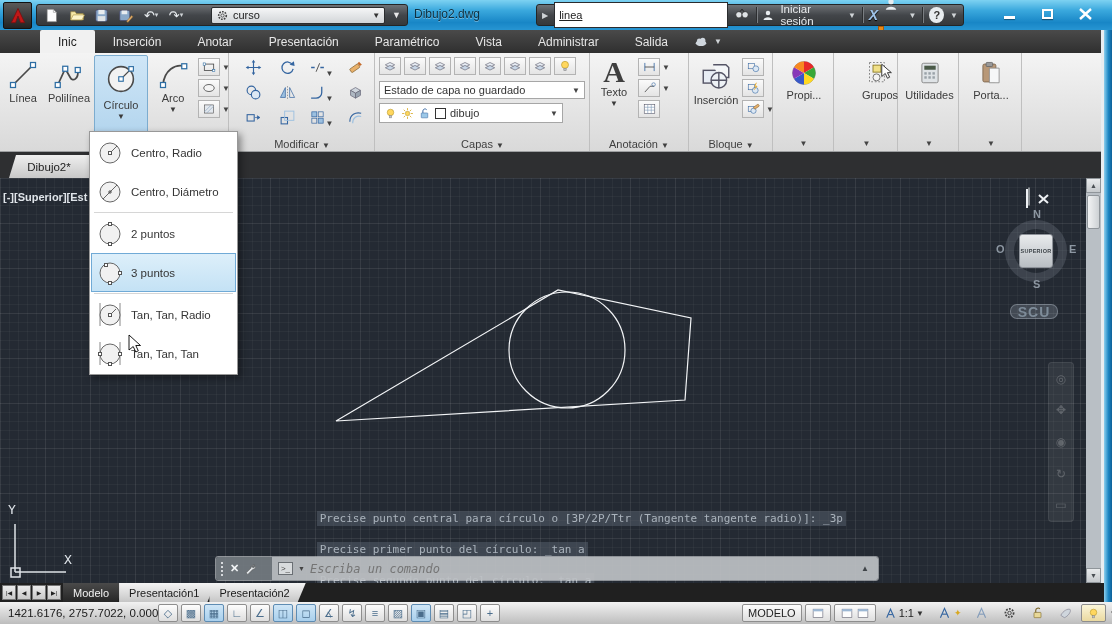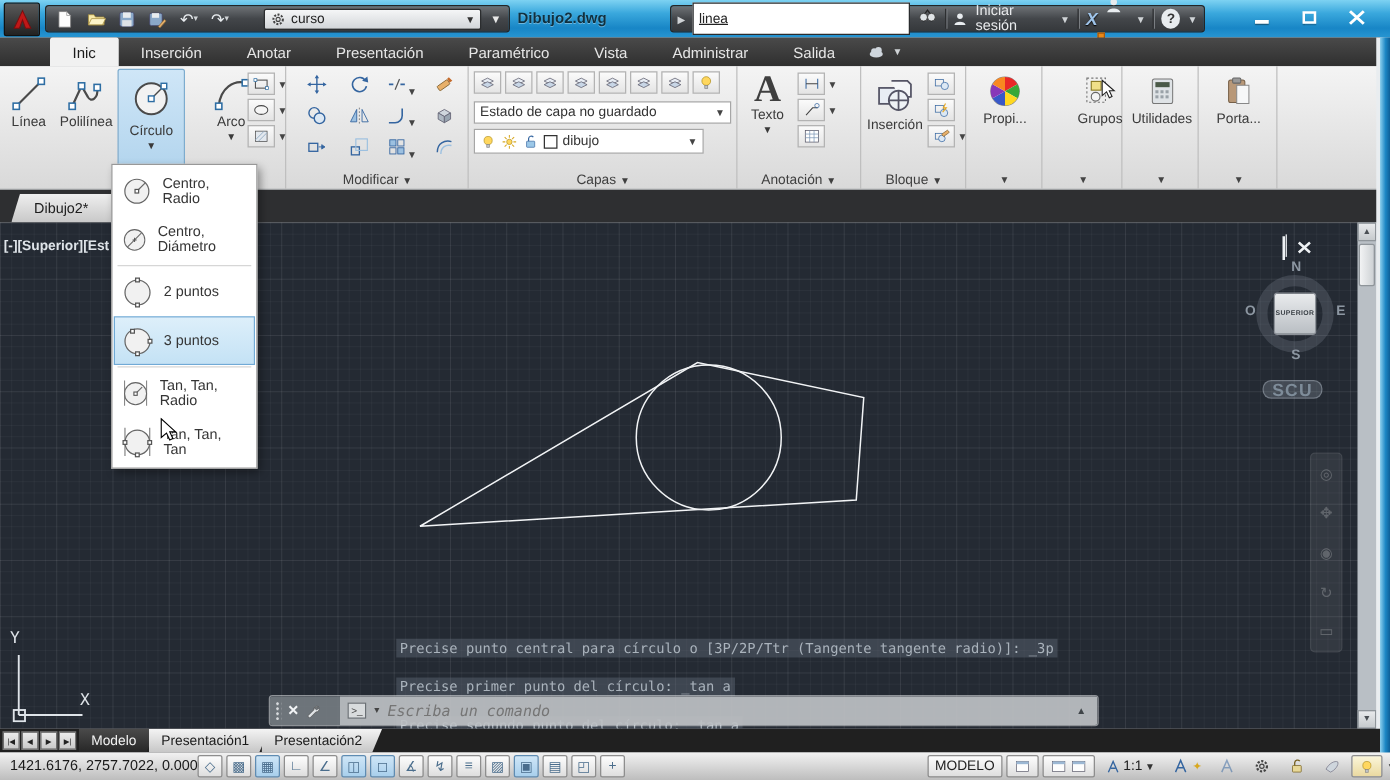--- a/index.html
+++ b/index.html
@@ -14,21 +14,21 @@
     display:flex; align-items:center; justify-content:center; }
   .qat { position:absolute; left:36px; top:4px; height:22px; width:372px;
     background:linear-gradient(#6e7276,#43464a 50%,#35383b); border:1px solid #232526;
     border-radius:3px; display:flex; align-items:center; padding:0 6px; gap:7px; }
   .qbtn { width:18px; height:18px; display:flex; align-items:center; justify-content:center; color:#e9edf0; font-size:13px; }
   .ws-combo { height:17px; width:176px; margin-left:19px; background:linear-gradient(#f5f6f7,#d2d5d8);
     border:1px solid #2b2d2f; border-radius:2px; display:flex; align-items:center; gap:4px;
     font-size:11px; color:#222; padding:0 4px; }
   .ws-combo .car { margin-left:auto; color:#333; font-size:8px; }
   .qat-expand { color:#e8e8e8; font-size:9px; }
-  .doc-title { position:absolute; left:414px; top:7px; font-size:12px; color:#10303f; font-weight:bold;
+  .doc-title { position:absolute; left:414px; top:7px; font-size:12px; color:#10303f; font-weight:normal;
     text-shadow:0 1px 0 rgba(255,255,255,.35); }
   .infocenter { position:absolute; left:536px; top:4px; height:22px; width:428px;
     background:linear-gradient(#6e7276,#43464a 50%,#35383b); border:1px solid #232526;
     border-radius:3px; display:flex; align-items:center; padding:0 5px; gap:6px; }
   .search-box { width:188px; height:17px; background:#fff; border:1px solid #2a2c2e;
     font-size:11px; padding:12px 4px; color:#222; font-family:"Liberation Sans",sans-serif;text-decoration:underline; }
   .ic-label { color:#e8eaec; font-size:11.5px; }
   .ic-sep { width:1px; height:16px; background:#2c2e30; box-shadow:1px 0 0 #7a7e82; }
   .car-sm { color:#cfd3d6; font-size:8px; }
   .x-logo { color:#9fc4ea; font-weight:bold; font-style:italic; font-size:14px; text-shadow:0 1px 1px #000; }
@@ -64,21 +64,21 @@
   .combo { background:#fff; border:1px solid #a6a6a6; display:flex; align-items:center;
     font-size:11px; color:#333; padding:0 4px; gap:4px; }
   .combo .car { margin-left:auto; font-size:8px; color:#444; }
   .swatch { width:11px; height:11px; background:#fff; border:1px solid #333; }
   .texto-a { font-size:30px; font-weight:bold; color:#3f3f3f; line-height:28px; font-family:"Liberation Serif",serif; }
   .tallbtn { position:absolute; top:2px; width:58px; height:78px; display:flex; flex-direction:column;
     align-items:center; padding-top:4px; font-size:11px; color:#3a3a3a; gap:2px; }
   .panel-caret { position:absolute; bottom:3px; left:0; right:0; text-align:center; font-size:8px; color:#444; }
 
   
-  .circle-menu { position:absolute; left:89px; top:131px; width:117px; z-index:60;
+  .circle-menu { position:absolute; left:89px; top:131px; width:149px; z-index:60;
     background:#fff; border:1px solid #989898; box-shadow:3px 3px 7px rgba(0,0,0,.4); padding:1px; }
   .cm-item { height:39px; display:flex; align-items:center; gap:7px; padding:0 5px;
     font-size:11.5px; color:#353535; border:1px solid transparent; }
   .cm-item.sel { background:linear-gradient(#ddeffa,#c4e2f5); border:1px solid #70aad6; }
   .cm-sep { height:1px; background:#d6d6d6; margin:1px 3px; }
 
   
   .docstrip { position:absolute; left:0; top:152px; width:1104px; height:26px; background:#2e2f31; }
   .doctab { position:absolute; left:9px; top:3px; width:80px; height:23px;
     background:linear-gradient(#efefef,#c8c8c8); clip-path:polygon(7px 0,100% 0,100% 100%,0 100%);
@@ -512,21 +512,21 @@
           </svg>
         <span>Polilínea</span>
       </div>
       <div class="bigbtn activeblue" style="left:94px;width:54px;height:94px">
         <svg width="36" height="40">
             <use href="#sym-circlebig"></use>
           </svg>
         <span>Círculo</span>
         <span class="dn">▼</span>
       </div>
-      <div class="bigbtn" style="left:162px;width:46px">
+      <div class="bigbtn" style="left:150px;width:46px">
         <svg width="30" height="34">
             <use href="#sym-arc"></use>
           </svg>
         <span>Arco</span>
         <span class="dn">▼</span>
       </div>
       <div class="smallcol" style="left:198px;top:5px">
         <span class="smallrow">
             <span class="sbox">
               <svg width="18" height="14">

